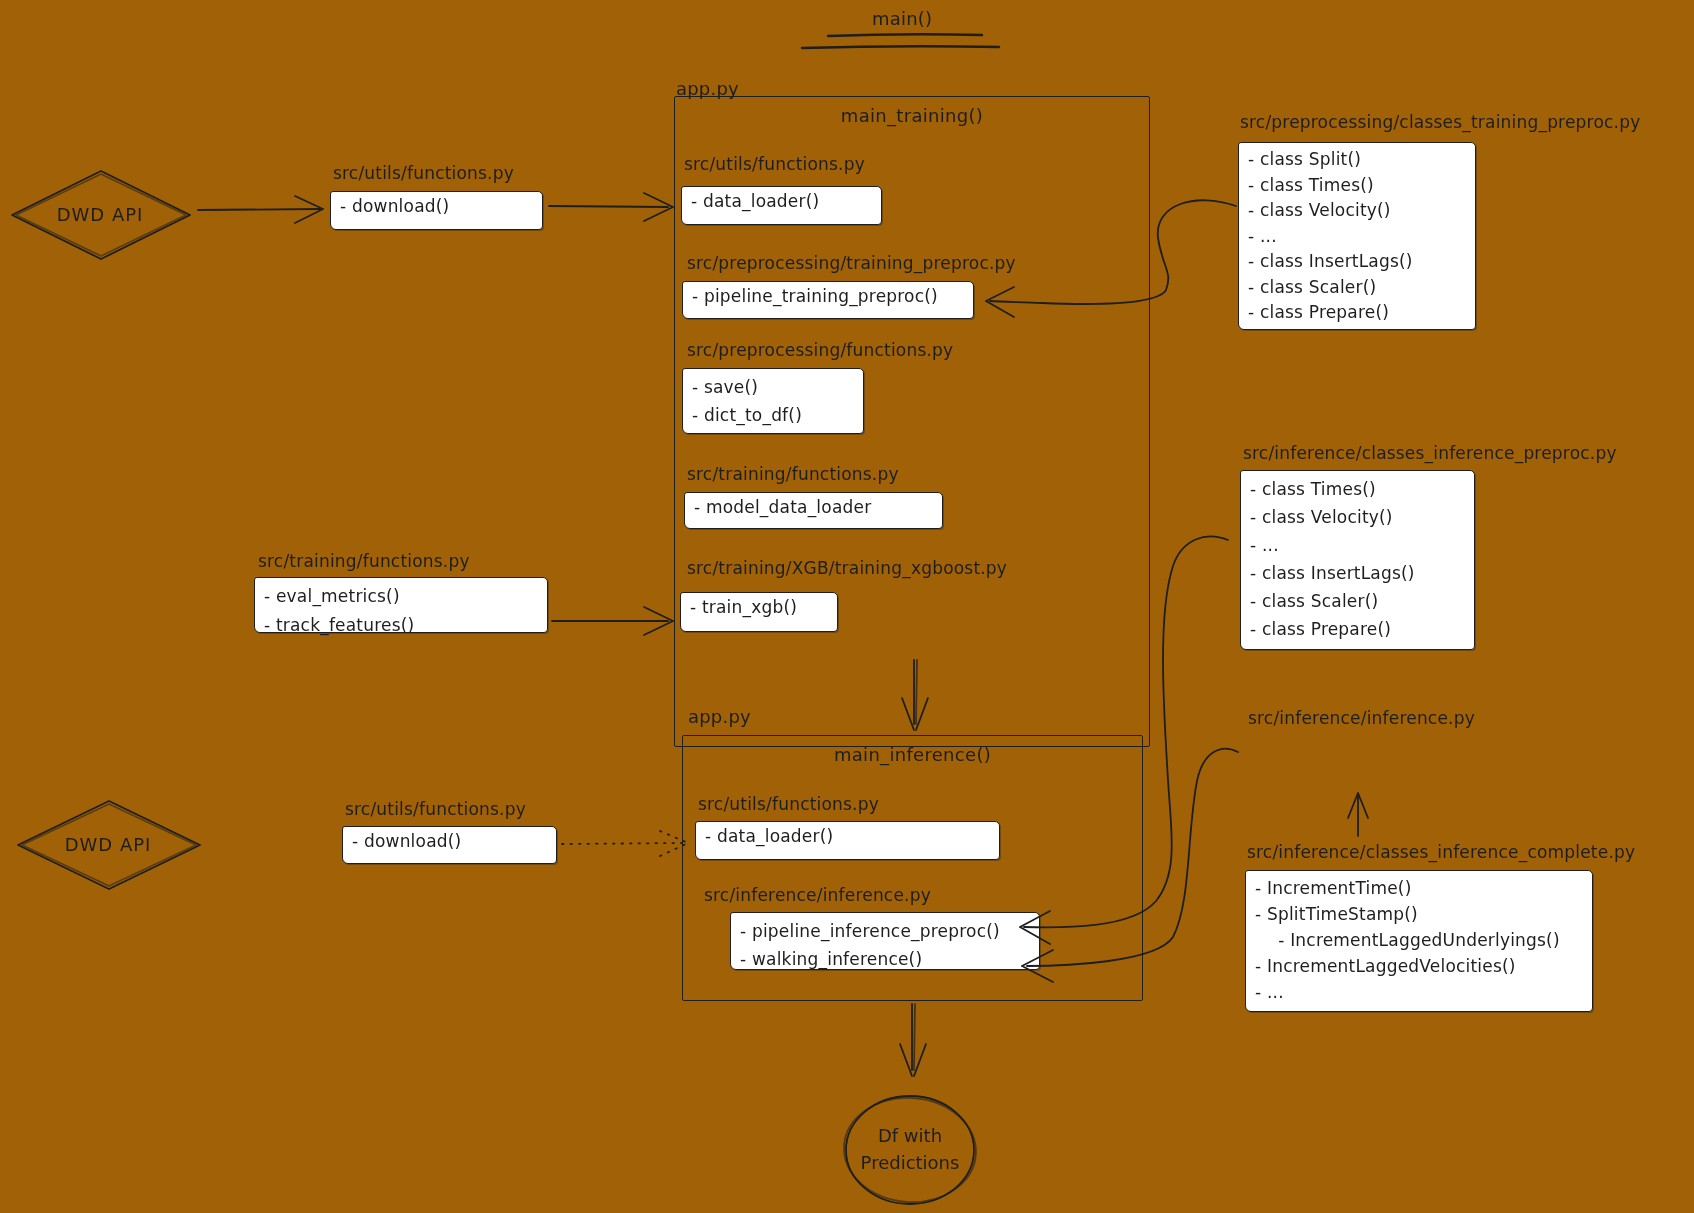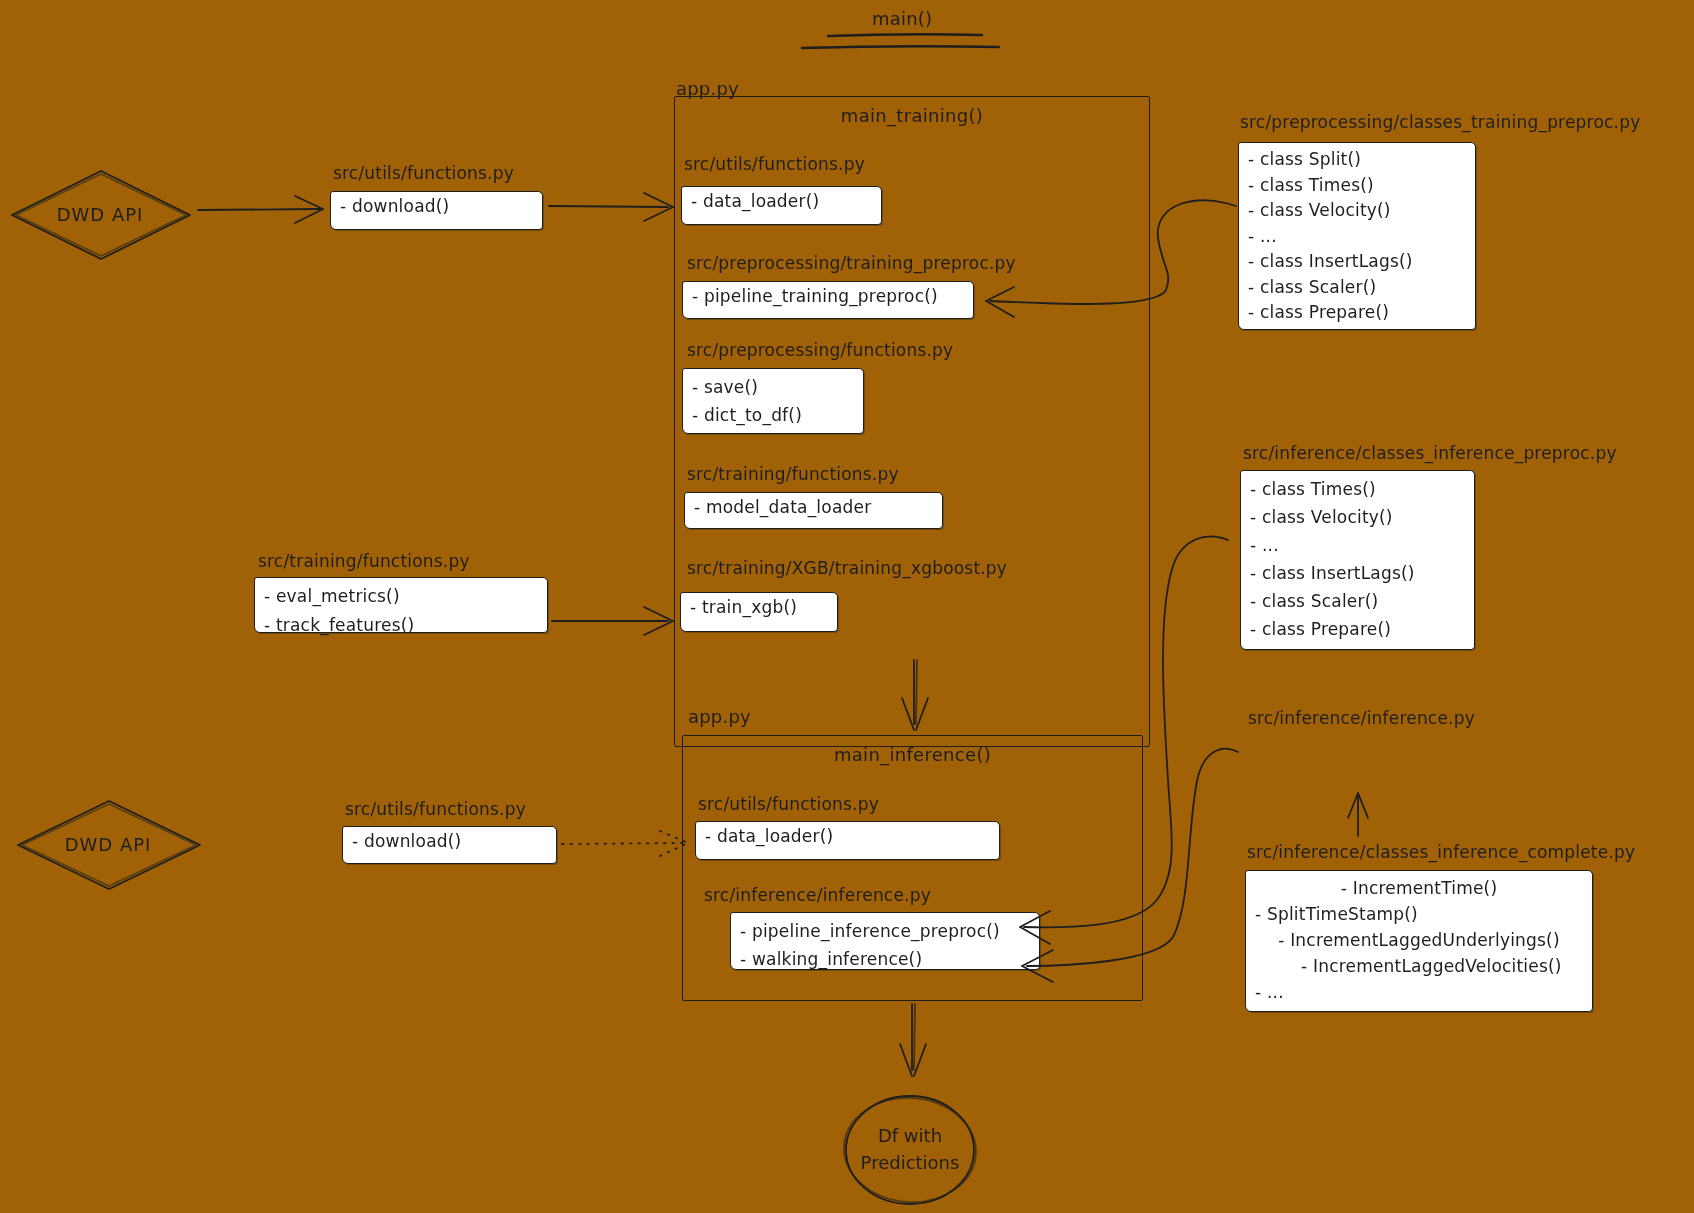--- a/index.html
+++ b/index.html
@@ -111,24 +111,24 @@
     <div class="line" style="line-height:28px;">- ...</div>
     <div class="line" style="line-height:28px;">- class InsertLags()</div>
     <div class="line" style="line-height:28px;">- class Scaler()</div>
     <div class="line" style="line-height:28px;">- class Prepare()</div>
   </div>
 
   <div class="lbl z3" style="left:1248px;top:708px;">src/inference/inference.py</div>
 
   <div class="lbl z3" style="left:1247px;top:842px;">src/inference/classes_inference_complete.py</div>
   <div class="node z2" style="left:1245px;top:870px;width:348px;height:142px;">
-    <div class="line" style="line-height:26px;text-align:center;">- IncrementTime()</div>
+    <div class="line" style="line-height:26px;">- IncrementTime()</div>
     <div class="line" style="line-height:26px;">- SplitTimeStamp()</div>
     <div class="line" style="line-height:26px;text-align:center;">- IncrementLaggedUnderlyings()</div>
-    <div class="line" style="line-height:26px;margin-left:46px;">- IncrementLaggedVelocities()</div>
+    <div class="line" style="line-height:26px;">- IncrementLaggedVelocities()</div>
     <div class="line" style="line-height:26px;">- ...</div>
   </div>
 
   <div class="ctext z3" style="left:845px;top:1122px;width:130px;">
     <div>Df with</div>
     <div>Predictions</div>
   </div>
 
   <svg class="overlay" viewBox="0 0 1694 1213">
     <g stroke="#1e1e1e" stroke-width="1.8" fill="none" stroke-linecap="round" stroke-linejoin="round">

